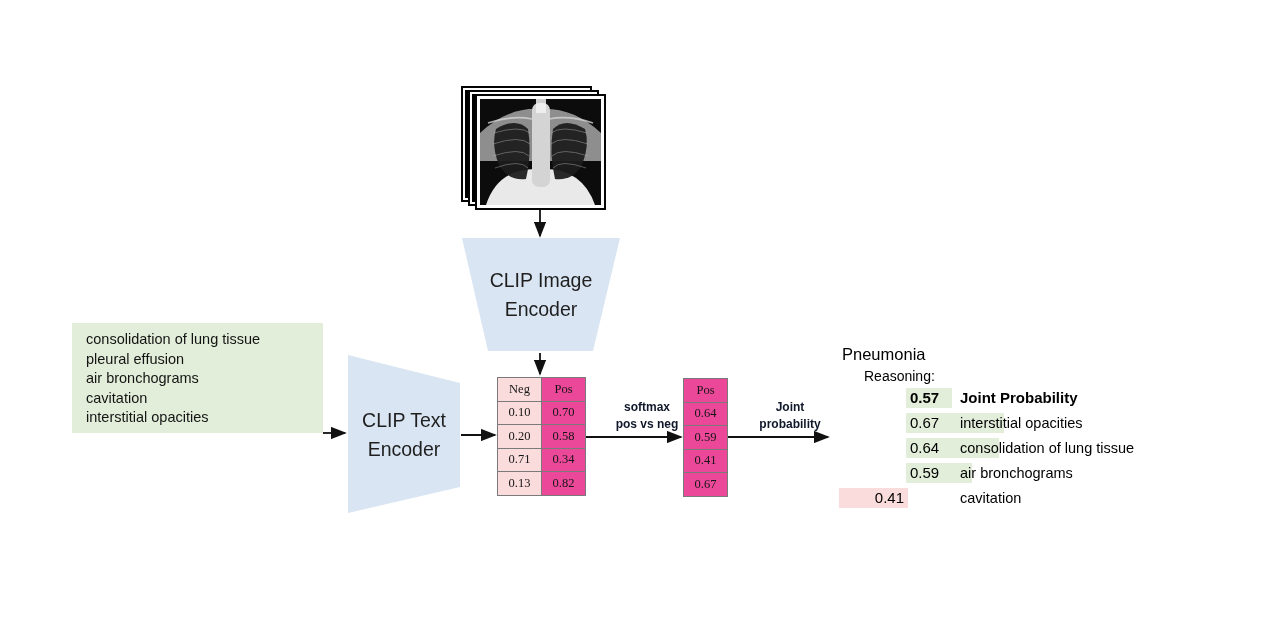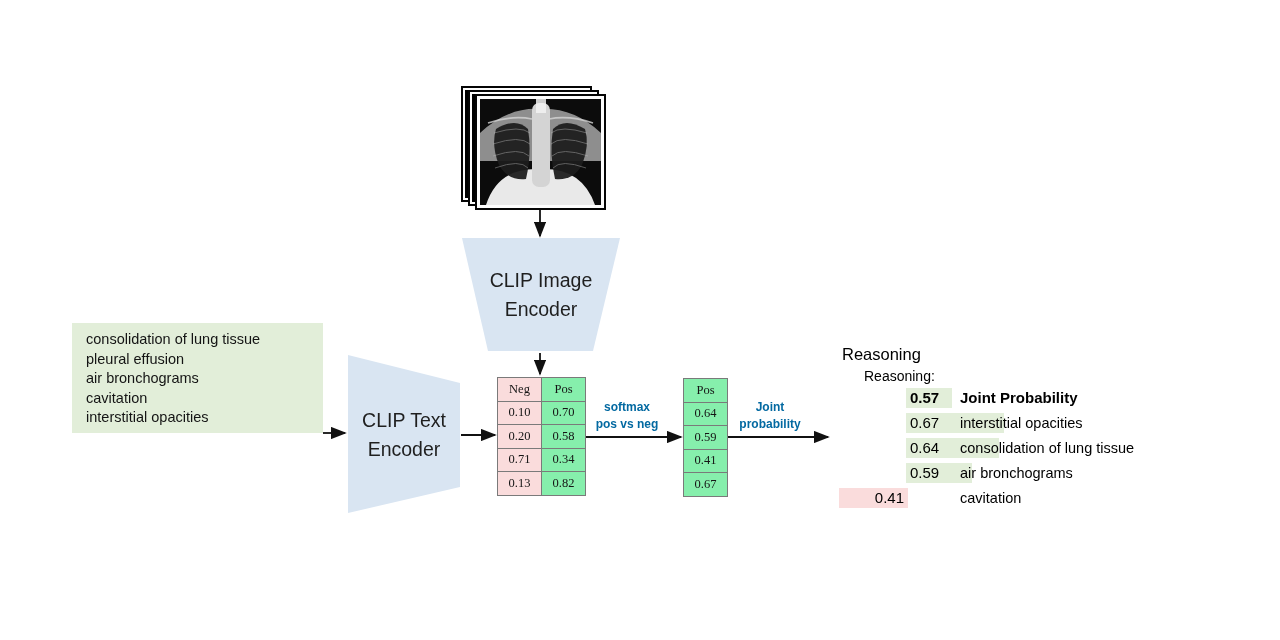--- a/index.html
+++ b/index.html
@@ -18,23 +18,23 @@
   .obs-title{left:72px;top:300px;font-size:13.5px;letter-spacing:.1px;color:#000;}
   .obs-box{left:72px;width:251px;box-sizing:border-box;padding:7px 6px 0 14px;font-size:14.5px;line-height:19.5px;color:#141414;}
   .obs-pos{top:323px;height:110px;background:#e2eed9;}
   .obs-neg{top:433px;height:114px;background:#fadcdc;}
   
   .enc-label{z-index:2;text-align:center;font-size:19.5px;line-height:29px;color:#1f1f1f;}
   
   .simtable{z-index:2;border-collapse:collapse;font-family:"Liberation Serif",serif;font-size:12.5px;color:#151515;}
   .simtable td{border:1px solid #7a7a7a;width:43px;height:22.5px;text-align:center;padding:0;box-sizing:content-box;}
   td.c-neg{background:#fadcdc;}
-  td.c-pos{background:#86efac;}
+  td.c-pos{background:#ec4899;}
   
-  .flow-label{z-index:2;text-align:center;font-size:12px;font-weight:bold;line-height:17px;color:#0369a1;}
+  .flow-label{z-index:2;text-align:center;font-size:12px;font-weight:bold;line-height:17px;color:#0f172a;padding-left:20px;}
   
   .reason-t1{left:842px;top:345px;font-size:16.5px;color:#000;}
   .reason-t2{left:864px;top:368px;font-size:14px;color:#000;}
   .rbar{position:absolute;height:20px;line-height:20px;font-size:15px;color:#000;white-space:nowrap;}
   .rbar.green{background:#e2eed9;padding-left:4px;}
   .rbar.pink{background:#fadcdc;text-align:right;padding-right:4px;}
   .rbar.bold{font-weight:bold;}
   .rlabel{position:absolute;left:960px;height:20px;line-height:20px;font-size:14.5px;color:#000;white-space:nowrap;}
   .rlabel.bold{font-weight:bold;font-size:15px;}
 </style>
@@ -152,21 +152,21 @@
       <td class="c-pos">0.67</td>
     </tr>
   </tbody>
     </table>
 
   <div class="abs flow-label" style="left:725px;top:399px;width:90px;">
     <span style="display:block">Joint</span>
     <span style="display:block">probability</span>
   </div>
 
-  <div class="abs reason-t1">Reasoning</div>
+  <div class="abs reason-t1">Pneumonia</div>
   <div class="abs reason-t2">Reasoning:</div>
 
   <div>
 
     <div class="rbar green bold" style="left: 906px; top: 388px; width: 42px;">0.57</div>
     <div class="rlabel bold" style="top:388px;">Joint Probability</div>
 
     <div class="rbar green" style="left: 906px; top: 413px; width: 94px;">0.67</div>
     <div class="rlabel" style="top:413px;">interstitial opacities</div>
 

